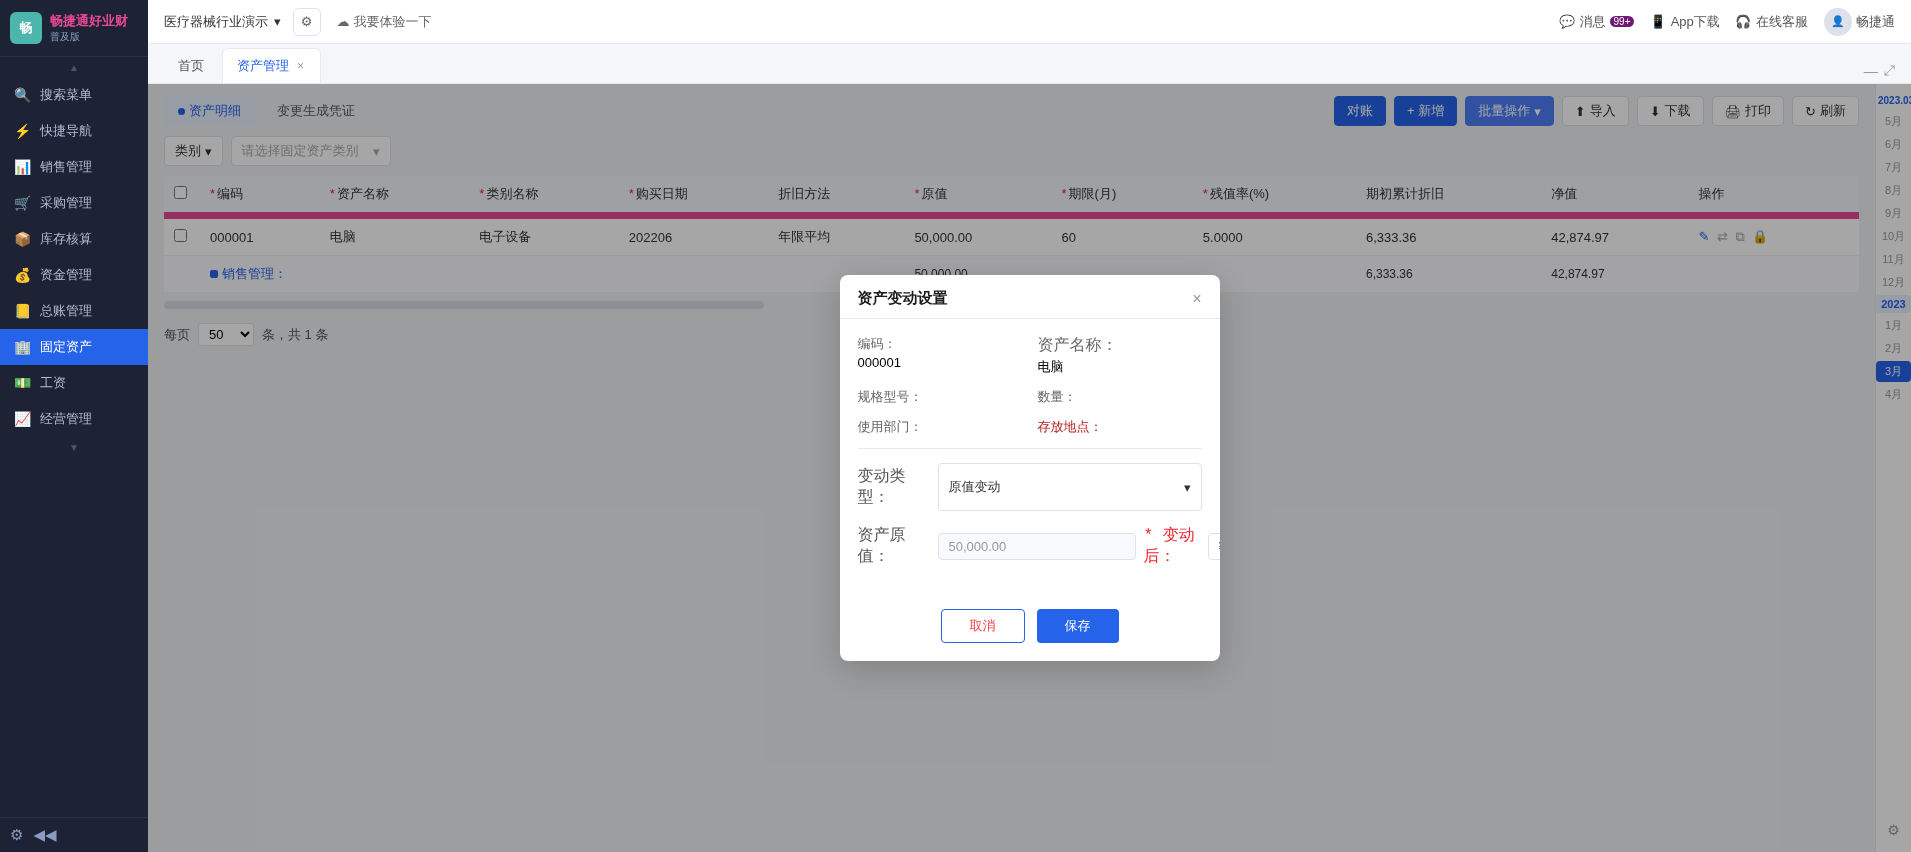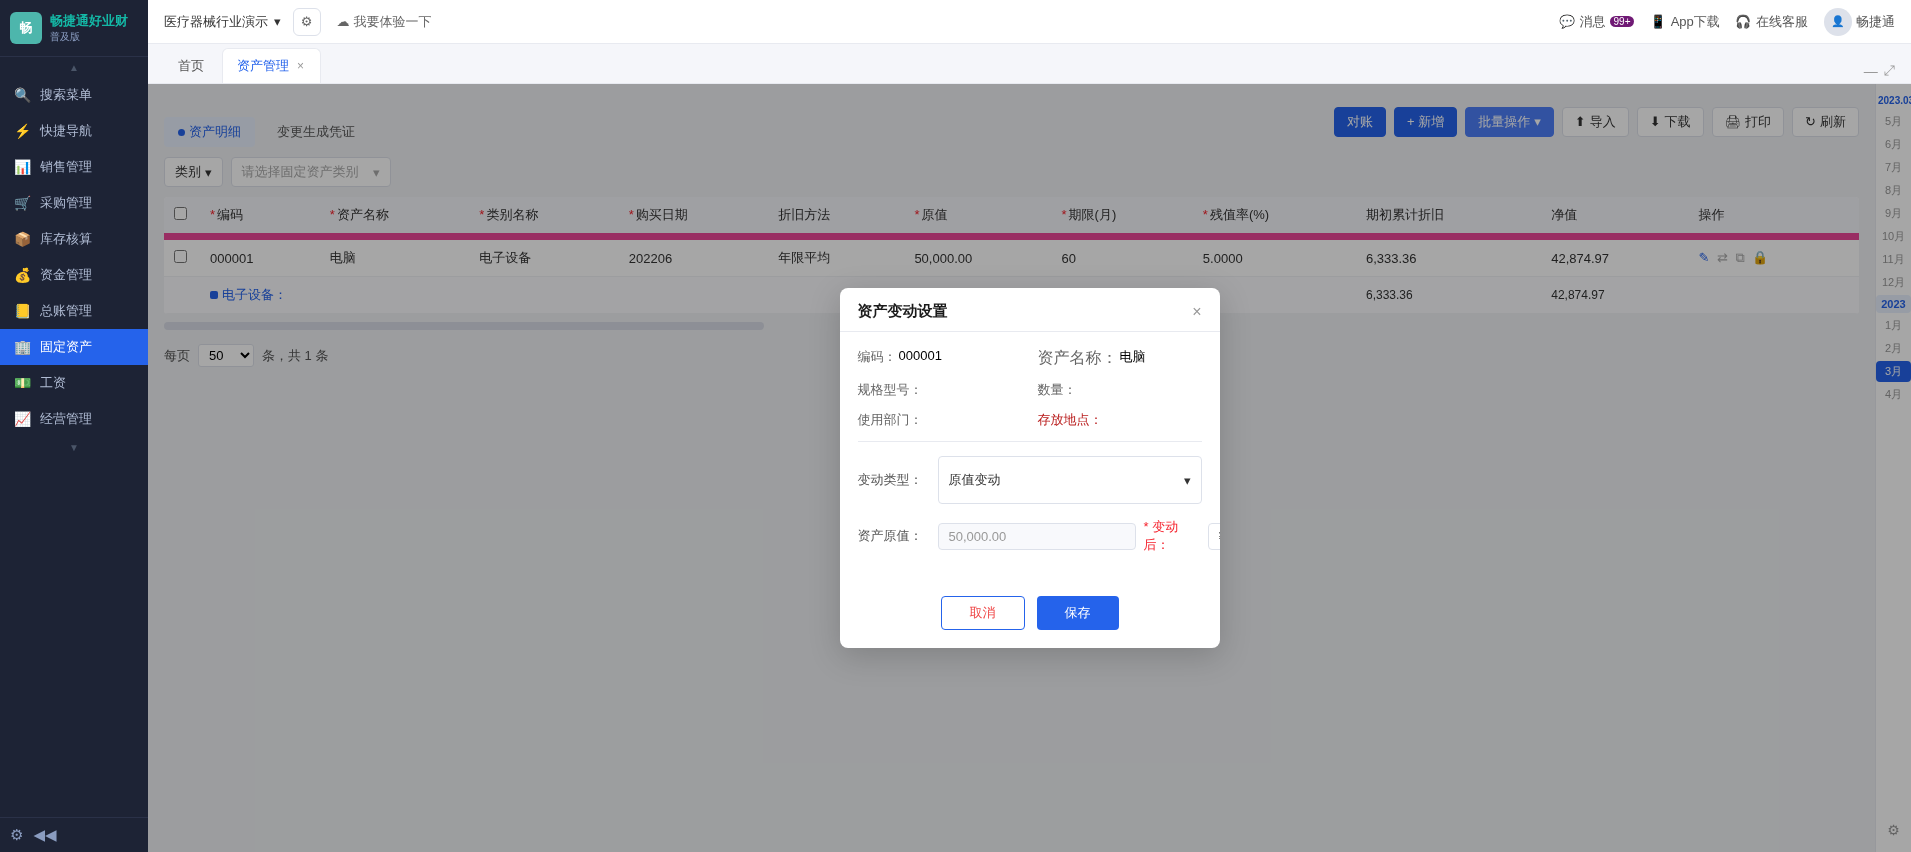--- a/index.html
+++ b/index.html
@@ -27,21 +27,21 @@
       height: 32px;
       background: #4db6ac;
       border-radius: 6px;
       display: flex;
       align-items: center;
       justify-content: center;
       font-size: 11px;
       font-weight: bold;
     }
     #sidebar-title-block { display: flex; flex-direction: column; }
-    #sidebar-title { font-size: 13px; font-weight: bold; color: #14b8a6; }
+    #sidebar-title { font-size: 13px; font-weight: bold; color: #ec4899; }
     #sidebar-edition { font-size: 10px; color: #8a9cc0; }
 
     .sidebar-item {
       display: flex;
       align-items: center;
       padding: 9px 14px;
       gap: 8px;
       cursor: pointer;
       color: #b0bcd4;
       transition: background 0.15s;
@@ -177,21 +177,20 @@
       gap: 8px;
     }
     .toolbar-tab {
       padding: 6px 14px;
       border-radius: 4px;
       cursor: pointer;
       font-size: 13px;
       color: #555;
       display: flex; align-items: center; gap: 4px;
       background: transparent;
-      margin-top: 21px;
     }
     .toolbar-tab.active {
       background: #e8f0fe;
       color: #2563eb;
     }
     .toolbar-tab .dot {
       width: 7px; height: 7px;
       border-radius: 50%;
       background: #2563eb;
     }
@@ -394,38 +393,40 @@
       padding: 16px 18px;
     }
     .modal-row {
       display: flex;
       gap: 16px;
       margin-bottom: 12px;
     }
     .modal-field {
       flex: 1;
       display: flex;
+      flex-direction: column;
       gap: 2px;
     }
     .modal-divider {
       border: none;
       border-top: 1px solid #e8eaf0;
       margin: 10px 0 14px 0;
     }
     .modal-form-row {
       display: flex;
       align-items: center;
       margin-bottom: 14px;
       gap: 8px;
     }
     .modal-form-label {
       width: 72px;
       color: #555;
-      font-size: 13px;
+      font-size: 16px;
       flex-shrink: 0;
+      font-family: Liberation Mono, monospace;
     }
     .modal-form-control {
       flex: 1;
       padding: 14px 10px;
       border: 1px solid #dde1ea;
       border-radius: 4px;
       font-size: 13px;
       color: #333;
       display: flex; align-items: center; justify-content: space-between;
       background: #fff;
@@ -687,21 +688,21 @@
               <span style="cursor:pointer;color:#aaa;margin-right:4px;">⇄</span>
               <span style="cursor:pointer;color:#aaa;margin-right:4px;">⧉</span>
               <span style="cursor:pointer;color:#aaa;">🔒</span>
             </td>
           </tr>
           <tr class="subtotal-row">
             <td></td>
             <td colspan="5">
               <div class="subtotal-label">
                 <div class="subtotal-dot"></div>
-                <span>电子设备：</span>
+                <span>销售管理：</span>
               </div>
             </td>
             <td>50,000.00</td>
             <td></td>
             <td></td>
             <td>6,333.36</td>
             <td>42,874.97</td>
             <td></td>
           </tr>
         </tbody>

